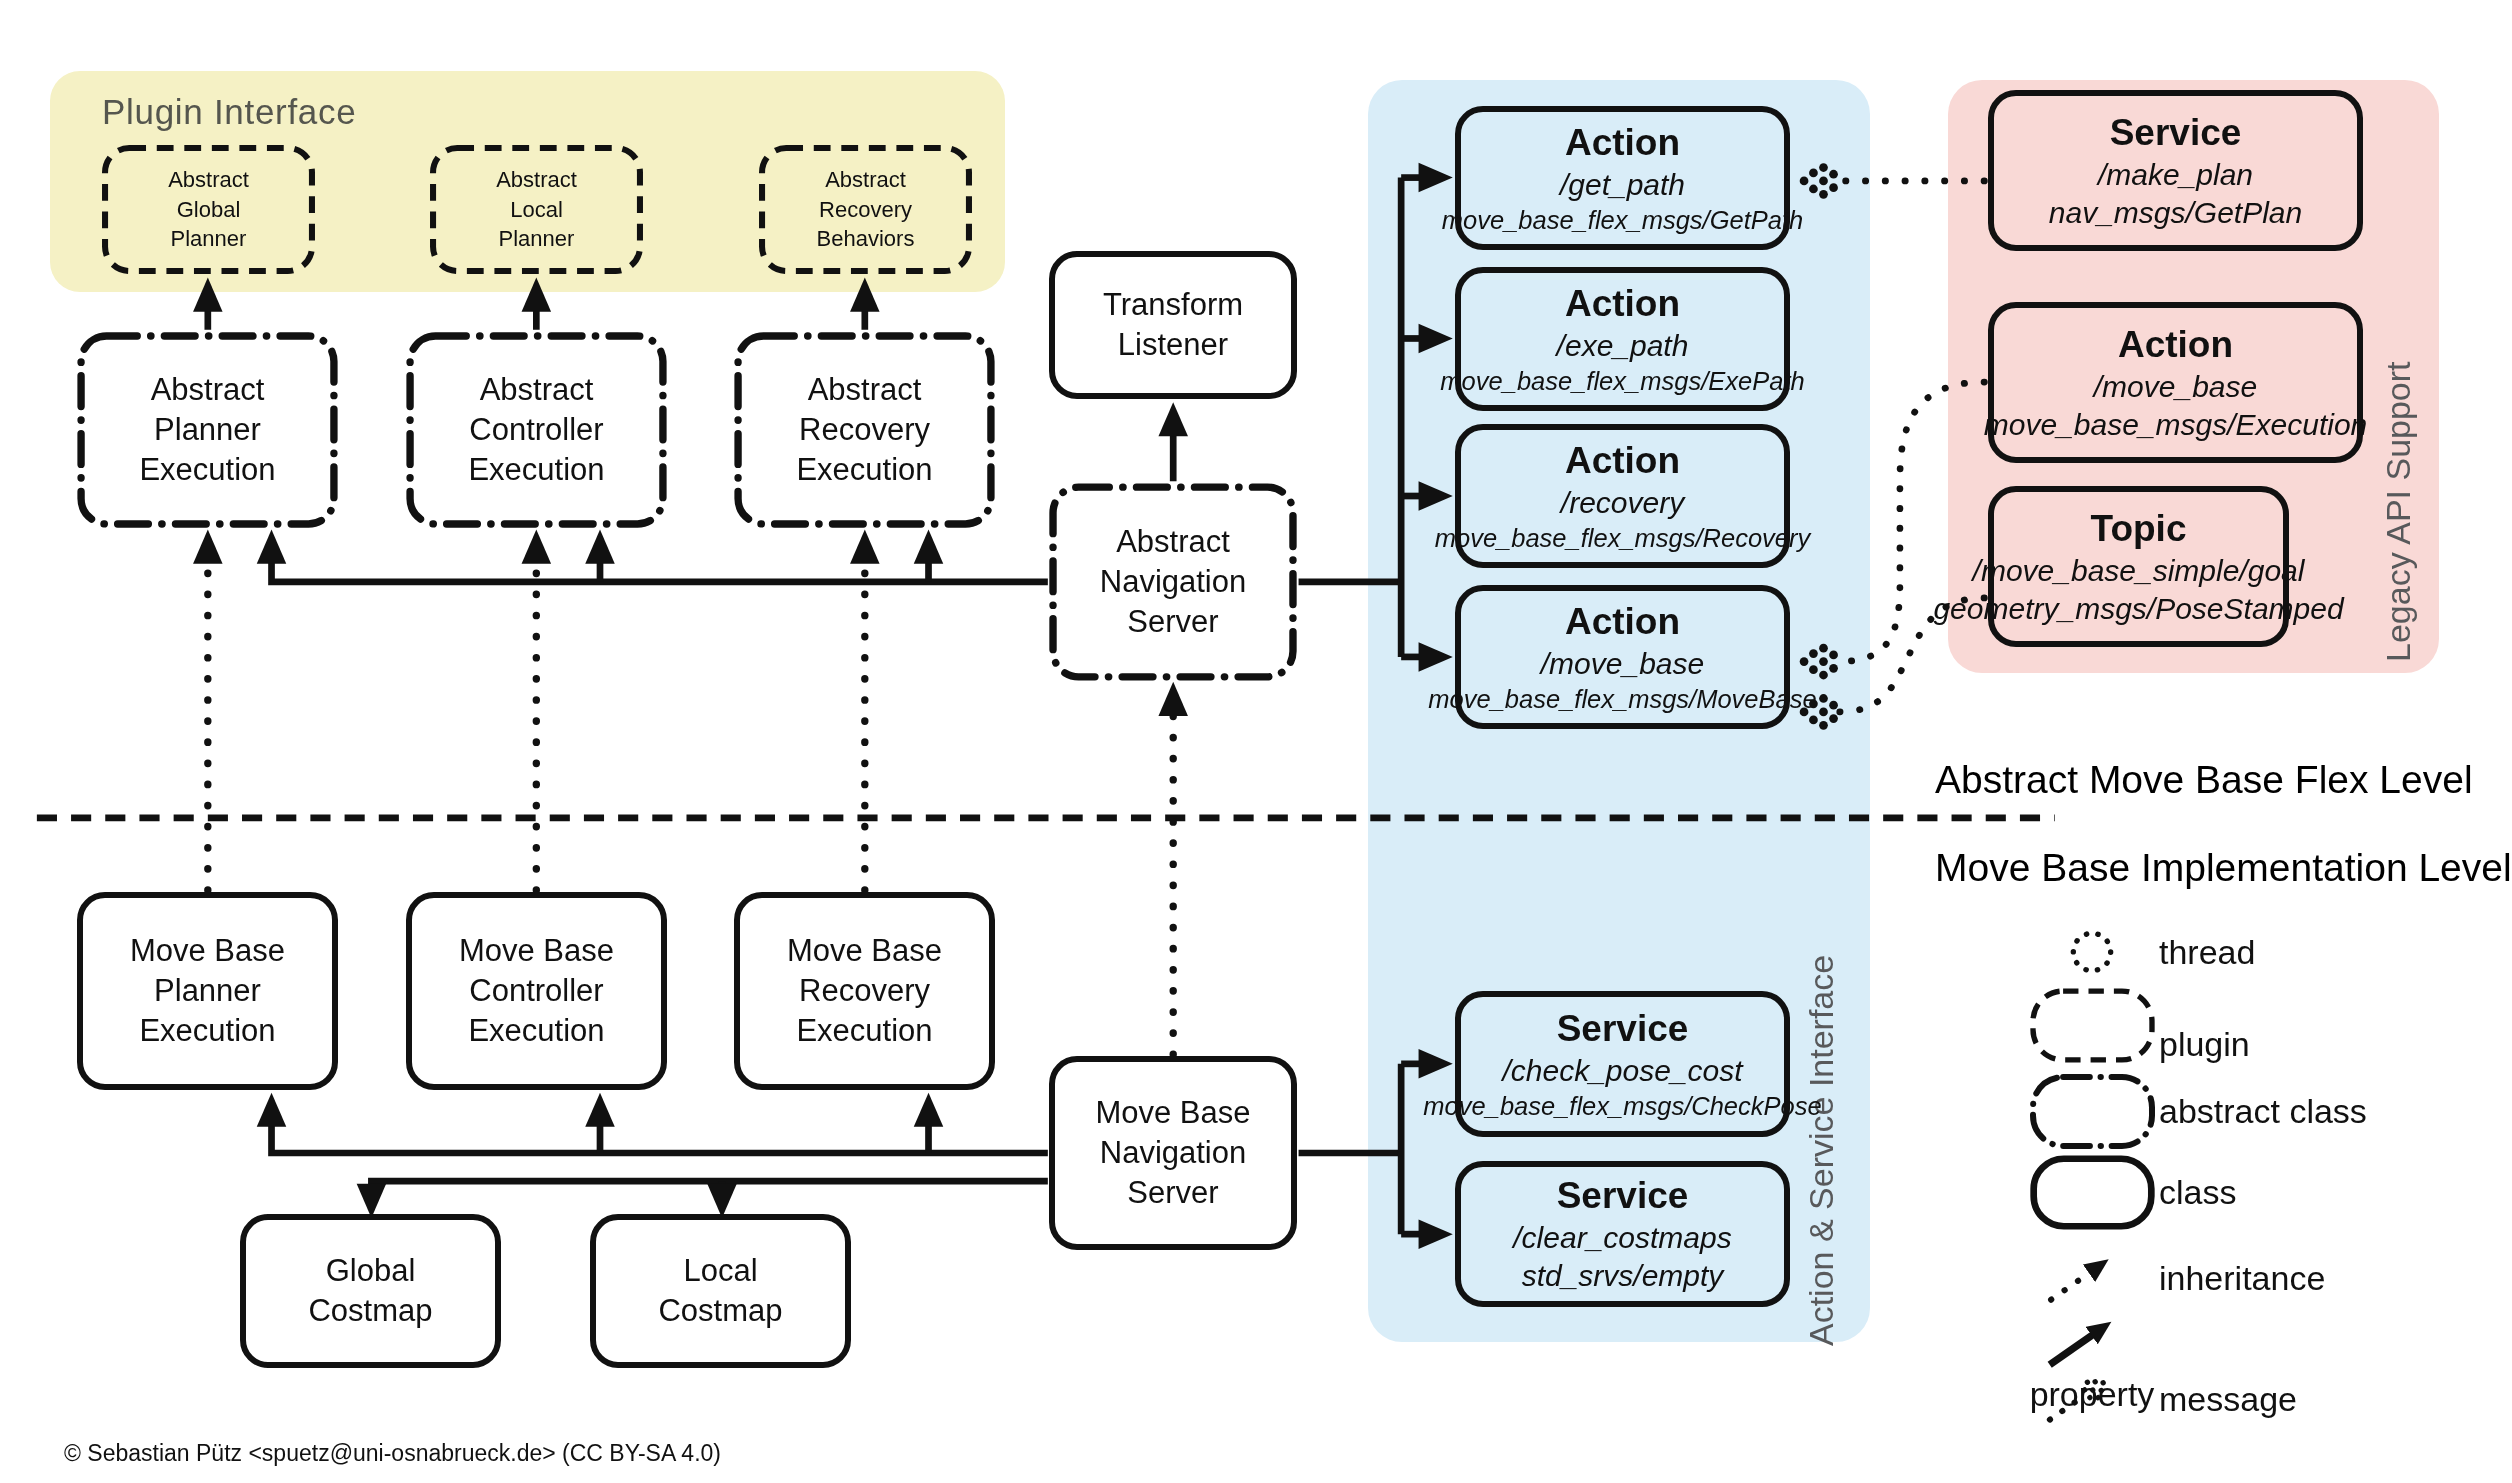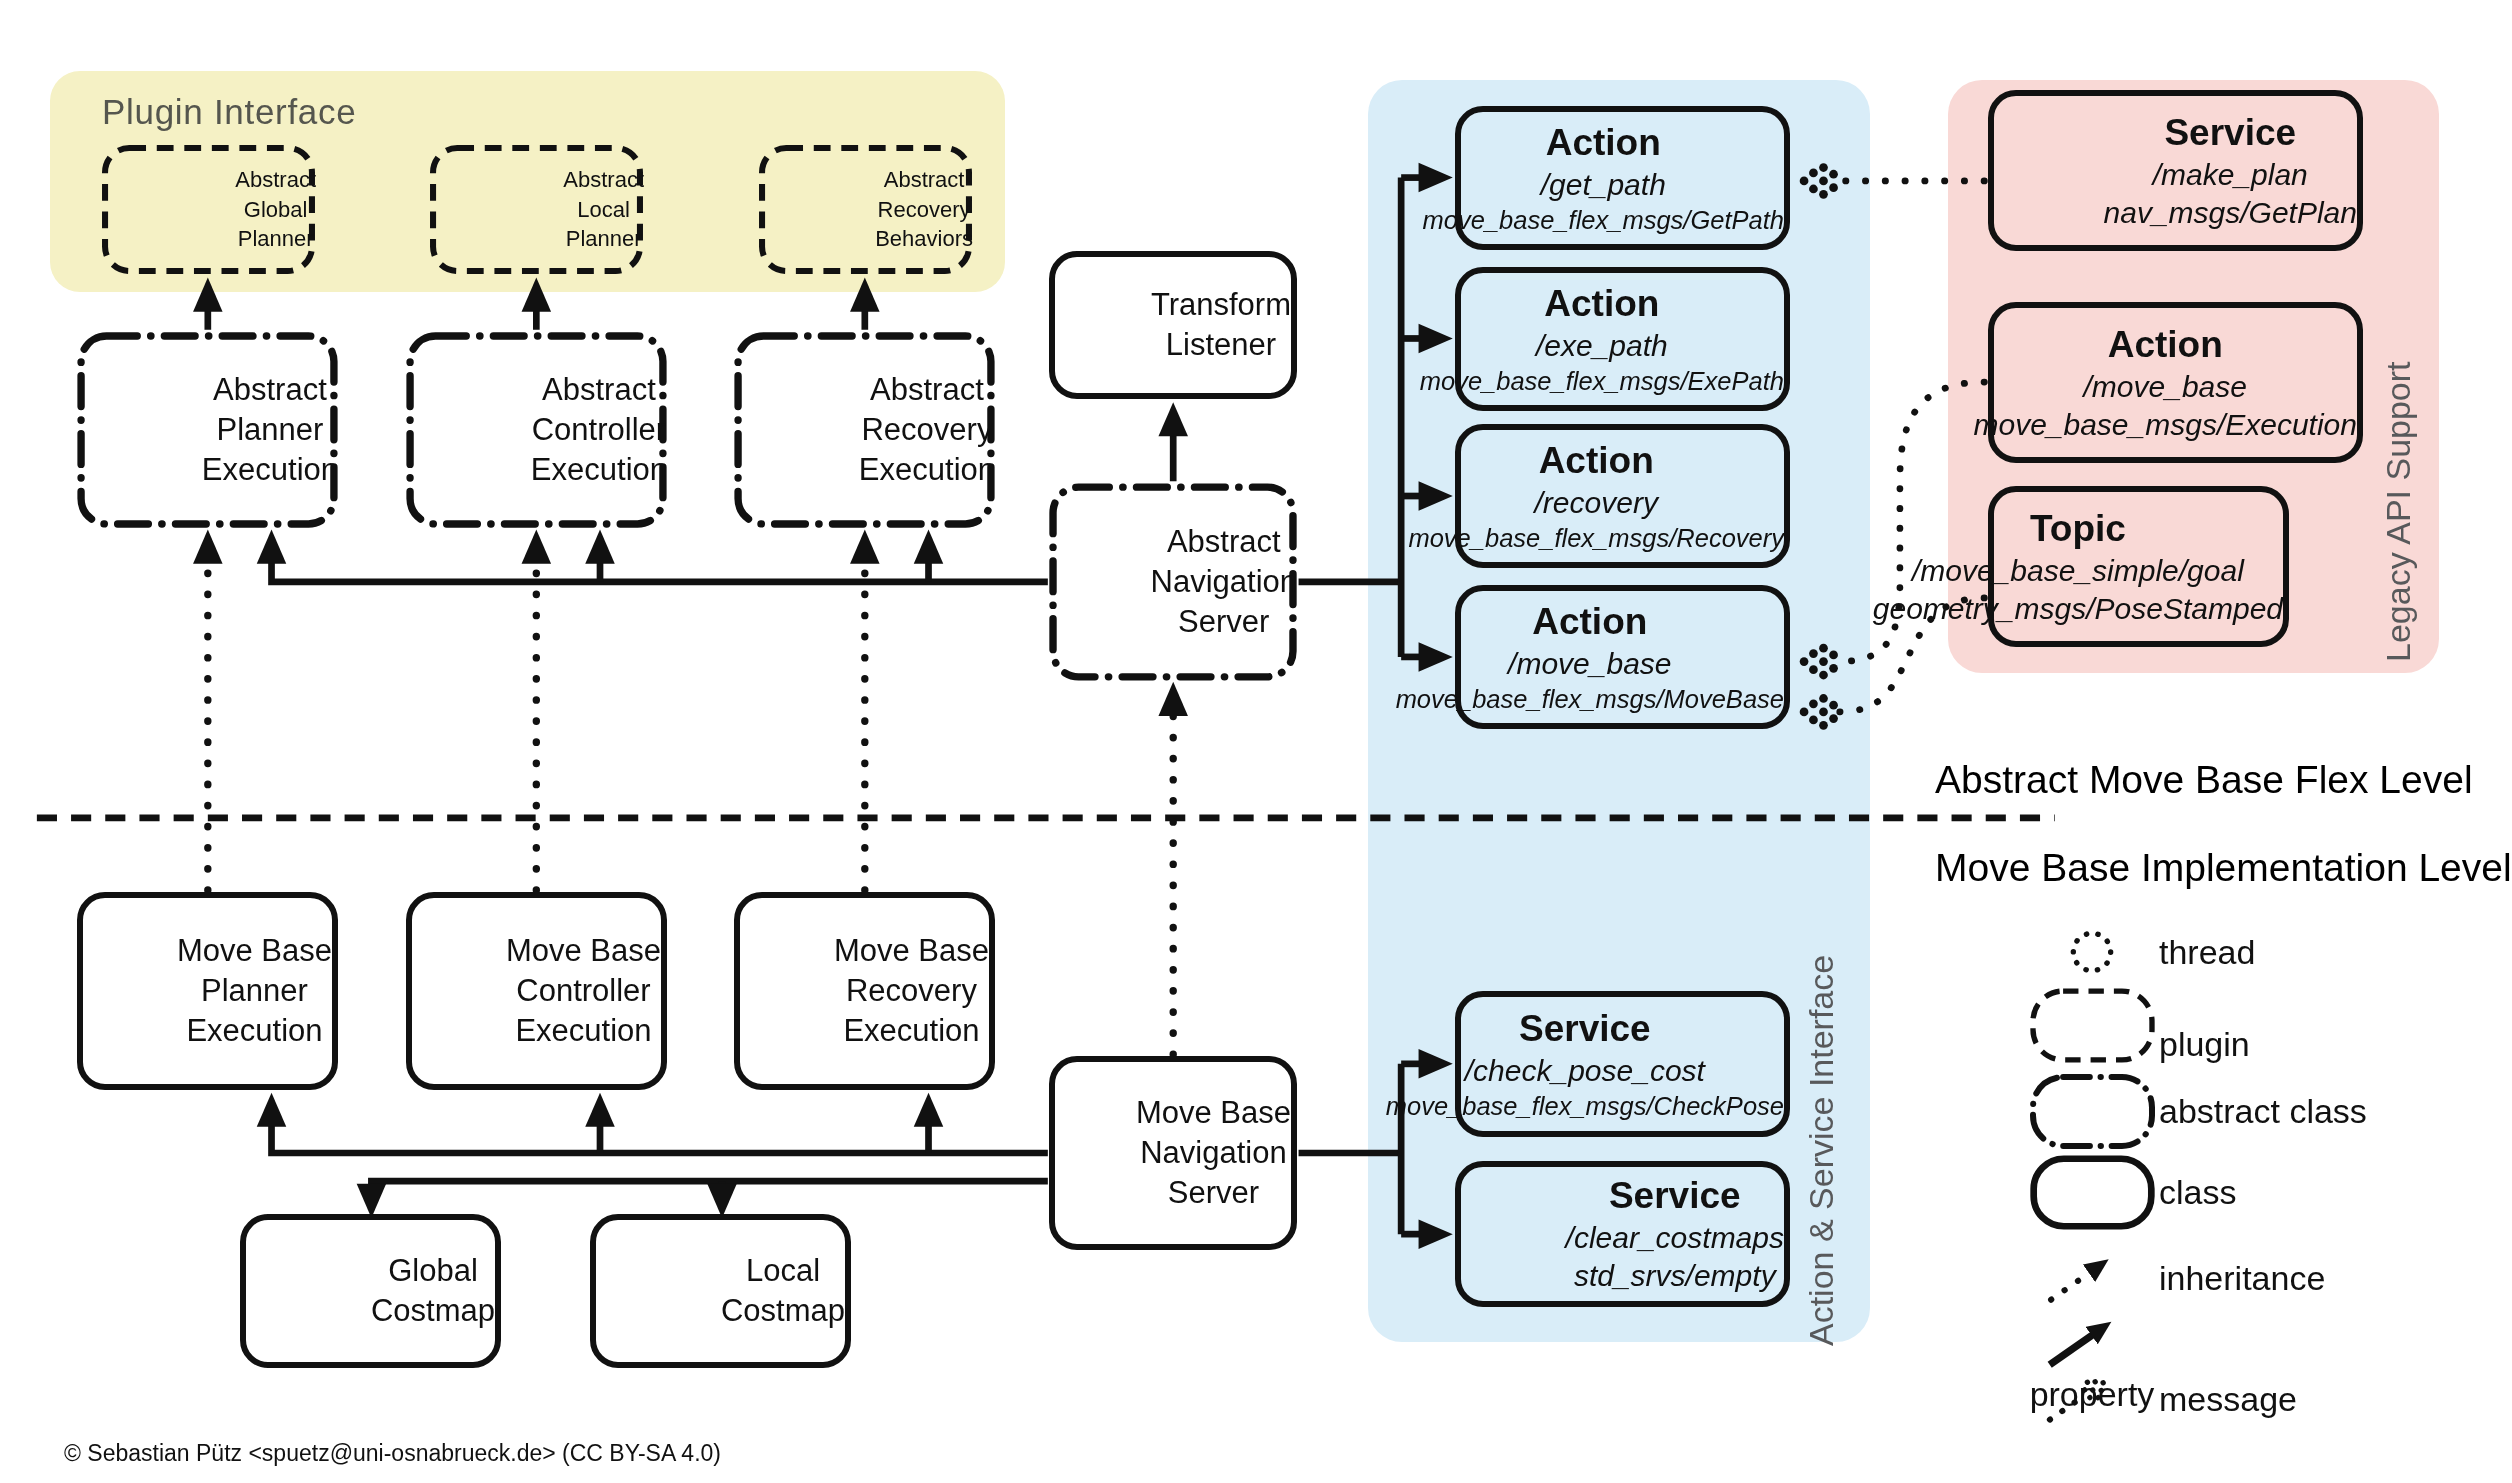--- a/index.html
+++ b/index.html
@@ -12,21 +12,21 @@
   #panel-blue{left:1368px;top:60px;width:502px;height:1262px;background:#d9edf8;}
   #panel-pink{left:1948px;top:60px;width:491px;height:593px;background:#f9d9d6;}
 
   .panel-label{position:absolute;font-size:35px;color:#55564e;letter-spacing:0.7px;}
   .vlabel{position:absolute;writing-mode:vertical-rl;transform:rotate(180deg);
     font-size:34px;color:#58595b;text-align:center;}
 
   svg{display:block;}
   #wires{position:absolute;left:0;top:0;z-index:3;}
 
-  .box{position:absolute;z-index:5;display:flex;align-items:center;justify-content:flex-end;
+  .box{position:absolute;z-index:5;display:flex;align-items:center;justify-content:center;
     text-align:center;box-sizing:border-box;}
   .ml{white-space:pre-line;}
   .cls{border:6px solid #111;border-radius:28px;background:#fff;}
   .blue-box{border:6px solid #111;border-radius:28px;background:#d9edf8;}
   .pink-box{border:6px solid #111;border-radius:28px;background:#f9d9d6;}
   .outline-host{background:transparent;}
   .outline-host > svg, .dashbox-svg{position:absolute;left:0;top:0;}
   .abs-box{background:#ffffff;border-radius:28px;}
 
   .exec-label{font-size:31px;line-height:1.3;}

